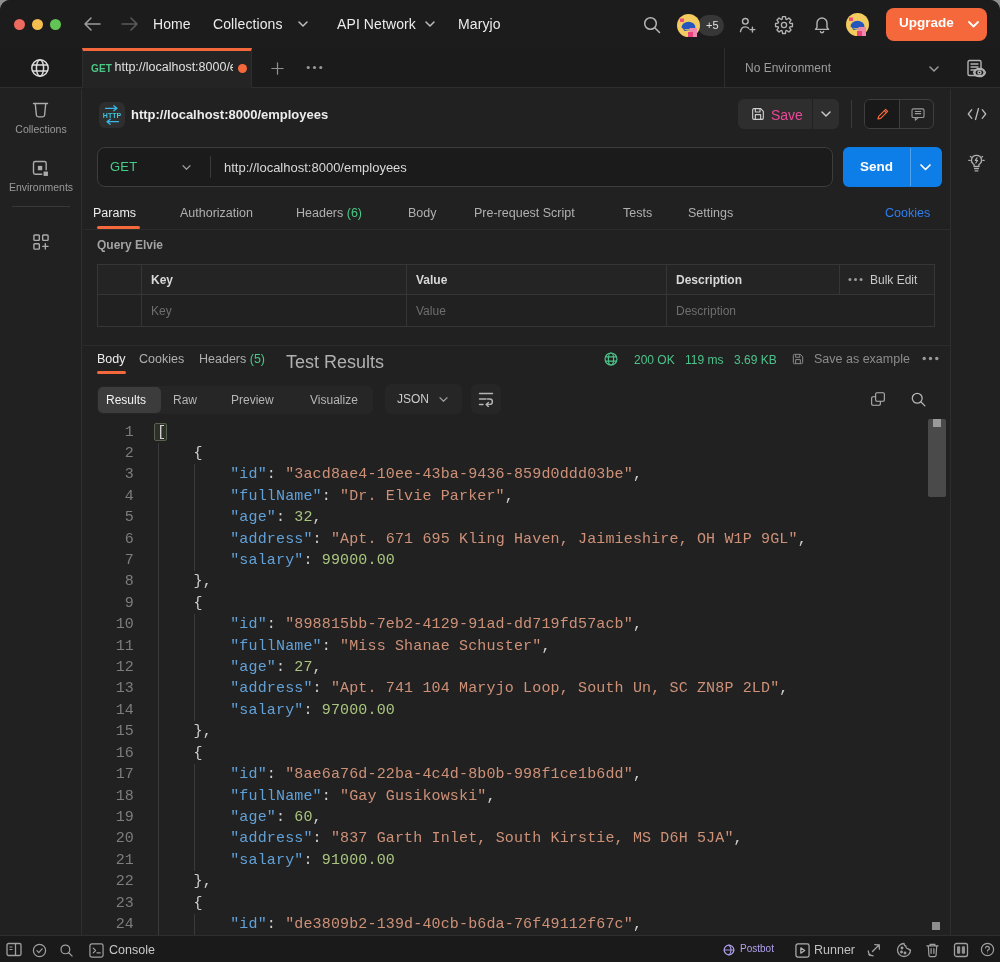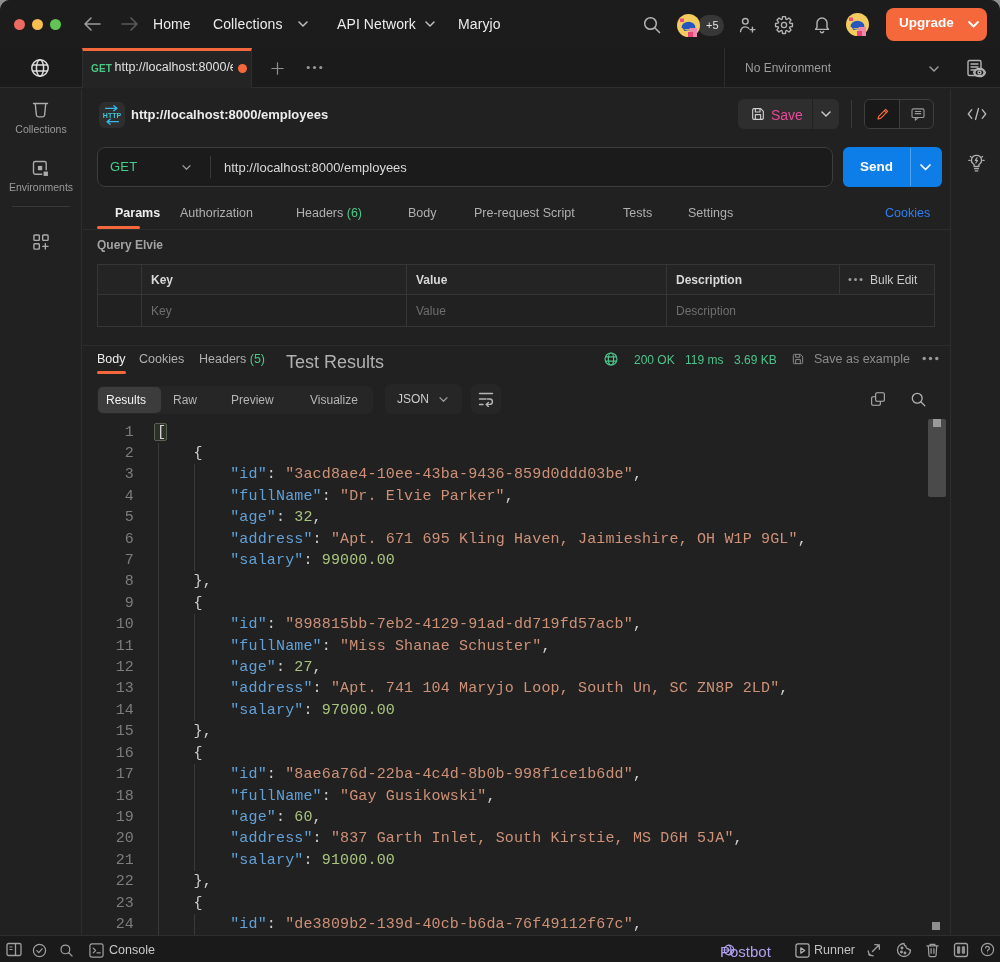--- a/index.html
+++ b/index.html
@@ -198,21 +198,21 @@
 <div class="abs" style="left:210px;top:156px;width:1px;height:22px;background:#3a3a3a;"></div>
 <div class="abs txt" style="left:224px;top:160px;font-size:13px;color:#d9d9d9;">http://localhost:8000/employees</div>
 <div class="abs" style="left:843px;top:147px;width:99px;height:40px;background:#0d7ee7;border-radius:6px;"></div>
 <div class="abs" style="left:910px;top:148px;width:1px;height:38px;background:rgba(255,255,255,.28);"></div>
 <div class="abs txt" style="left:860px;top:159px;font-size:13.5px;font-weight:700;color:#fff;">Send</div>
 <svg class="abs" style="left:919px;top:163px;" width="13" height="9" viewBox="0 0 13 9" fill="none" stroke="#fff" stroke-width="1.7" stroke-linecap="round" stroke-linejoin="round">
       <path d="M2 2l4.5 4.5L11 2"></path>
     </svg>
 
 <div class="abs" style="left:83px;top:229px;width:867px;height:1px;background:#2c2c2c;"></div>
-<div class="abs txt" style="left:115px;top:206px;font-size:12.5px;color:#ededed;font-weight:bold;">Params</div>
+<div class="abs txt" style="left:93px;top:206px;font-size:12.5px;color:#ededed;">Params</div>
 <div class="abs" style="left:97px;top:226px;width:43px;height:3px;background:#f5683c;border-radius:2px;"></div>
 <div class="abs txt" style="left:180px;top:206px;font-size:12.5px;color:#b0b0b0;">Authorization</div>
 <div class="abs txt" style="left:296px;top:206px;font-size:12.5px;color:#b0b0b0;">Headers <span style="color:#4ac885;">(6)</span></div>
 <div class="abs txt" style="left:408px;top:206px;font-size:12.5px;color:#b0b0b0;">Body</div>
 <div class="abs txt" style="left:474px;top:206px;font-size:12.5px;color:#b0b0b0;">Pre-request Script</div>
 <div class="abs txt" style="left:623px;top:206px;font-size:12.5px;color:#b0b0b0;">Tests</div>
 <div class="abs txt" style="left:688px;top:206px;font-size:12.5px;color:#b0b0b0;">Settings</div>
 <div class="abs txt" style="left:885px;top:206px;font-size:12.5px;color:#2e7ff2;">Cookies</div>
 <div class="abs txt" style="left:97px;top:238px;font-size:12px;font-weight:700;color:#a3a3a3;">Query Elvie</div>
 
@@ -338,21 +338,21 @@
       </svg>
   <svg class="sbi" style="left:89px;top:6.5px;" width="15" height="15" viewBox="0 0 16 16" fill="none" stroke="#a0a0a0" stroke-width="1.3" stroke-linejoin="round">
         <rect x="1" y="1" width="14" height="14" rx="2"></rect>
         <path d="M4.5 5.5L7 8l-2.5 2.5M8.5 10.5h3.5" stroke-linecap="round"></path>
       </svg>
   <div class="abs txt" style="left:109px;top:7px;font-size:12.5px;color:#c8c8c8;">Console</div>
   <svg class="sbi" style="left:722px;top:7px;" width="14" height="14" viewBox="0 0 16 16" fill="none" stroke="#b2a1ef" stroke-width="1.4" stroke-linecap="round">
         <circle cx="8" cy="8" r="5.5"></circle>
         <path d="M8 2.5c3 2 3 9 0 11M2.5 8h11" opacity=".9"></path>
       </svg>
-  <div class="abs txt" style="left:720px;top:7px;font-size:15px;color:#b2a1ef;">Postbot</div>
+  <div class="abs txt" style="left:740px;top:7px;font-size:10px;color:#b2a1ef;">Postbot</div>
   <svg class="sbi" style="left:795px;top:6.5px;" width="15" height="15" viewBox="0 0 16 16" fill="none" stroke="#b0b0b0" stroke-width="1.3" stroke-linejoin="round">
         <rect x="1" y="1" width="14" height="14" rx="2"></rect>
         <path d="M6.2 5.2l4.2 2.8-4.2 2.8z"></path>
       </svg>
   <div class="abs txt" style="left:814px;top:7px;font-size:12.5px;color:#c0c0c0;">Runner</div>
   <svg class="sbi" style="left:866px;top:6px;" width="16" height="16" viewBox="0 0 16 16" fill="none" stroke="#a0a0a0" stroke-width="1.3" stroke-linecap="round" stroke-linejoin="round">
         <path d="M6.5 9.5L13.2 2.8M13.4 7.2L13.2 2.8 8.8 2.6"></path>
         <path d="M2.2 8.8a5.2 5.2 0 0 0 5 5M2.8 12.2a2.4 2.4 0 0 0 1.3 1.3"></path>
       </svg>
   <svg class="sbi" style="left:896px;top:6px;" width="16" height="16" viewBox="0 0 16 16" fill="none" stroke="#a0a0a0" stroke-width="1.3">

